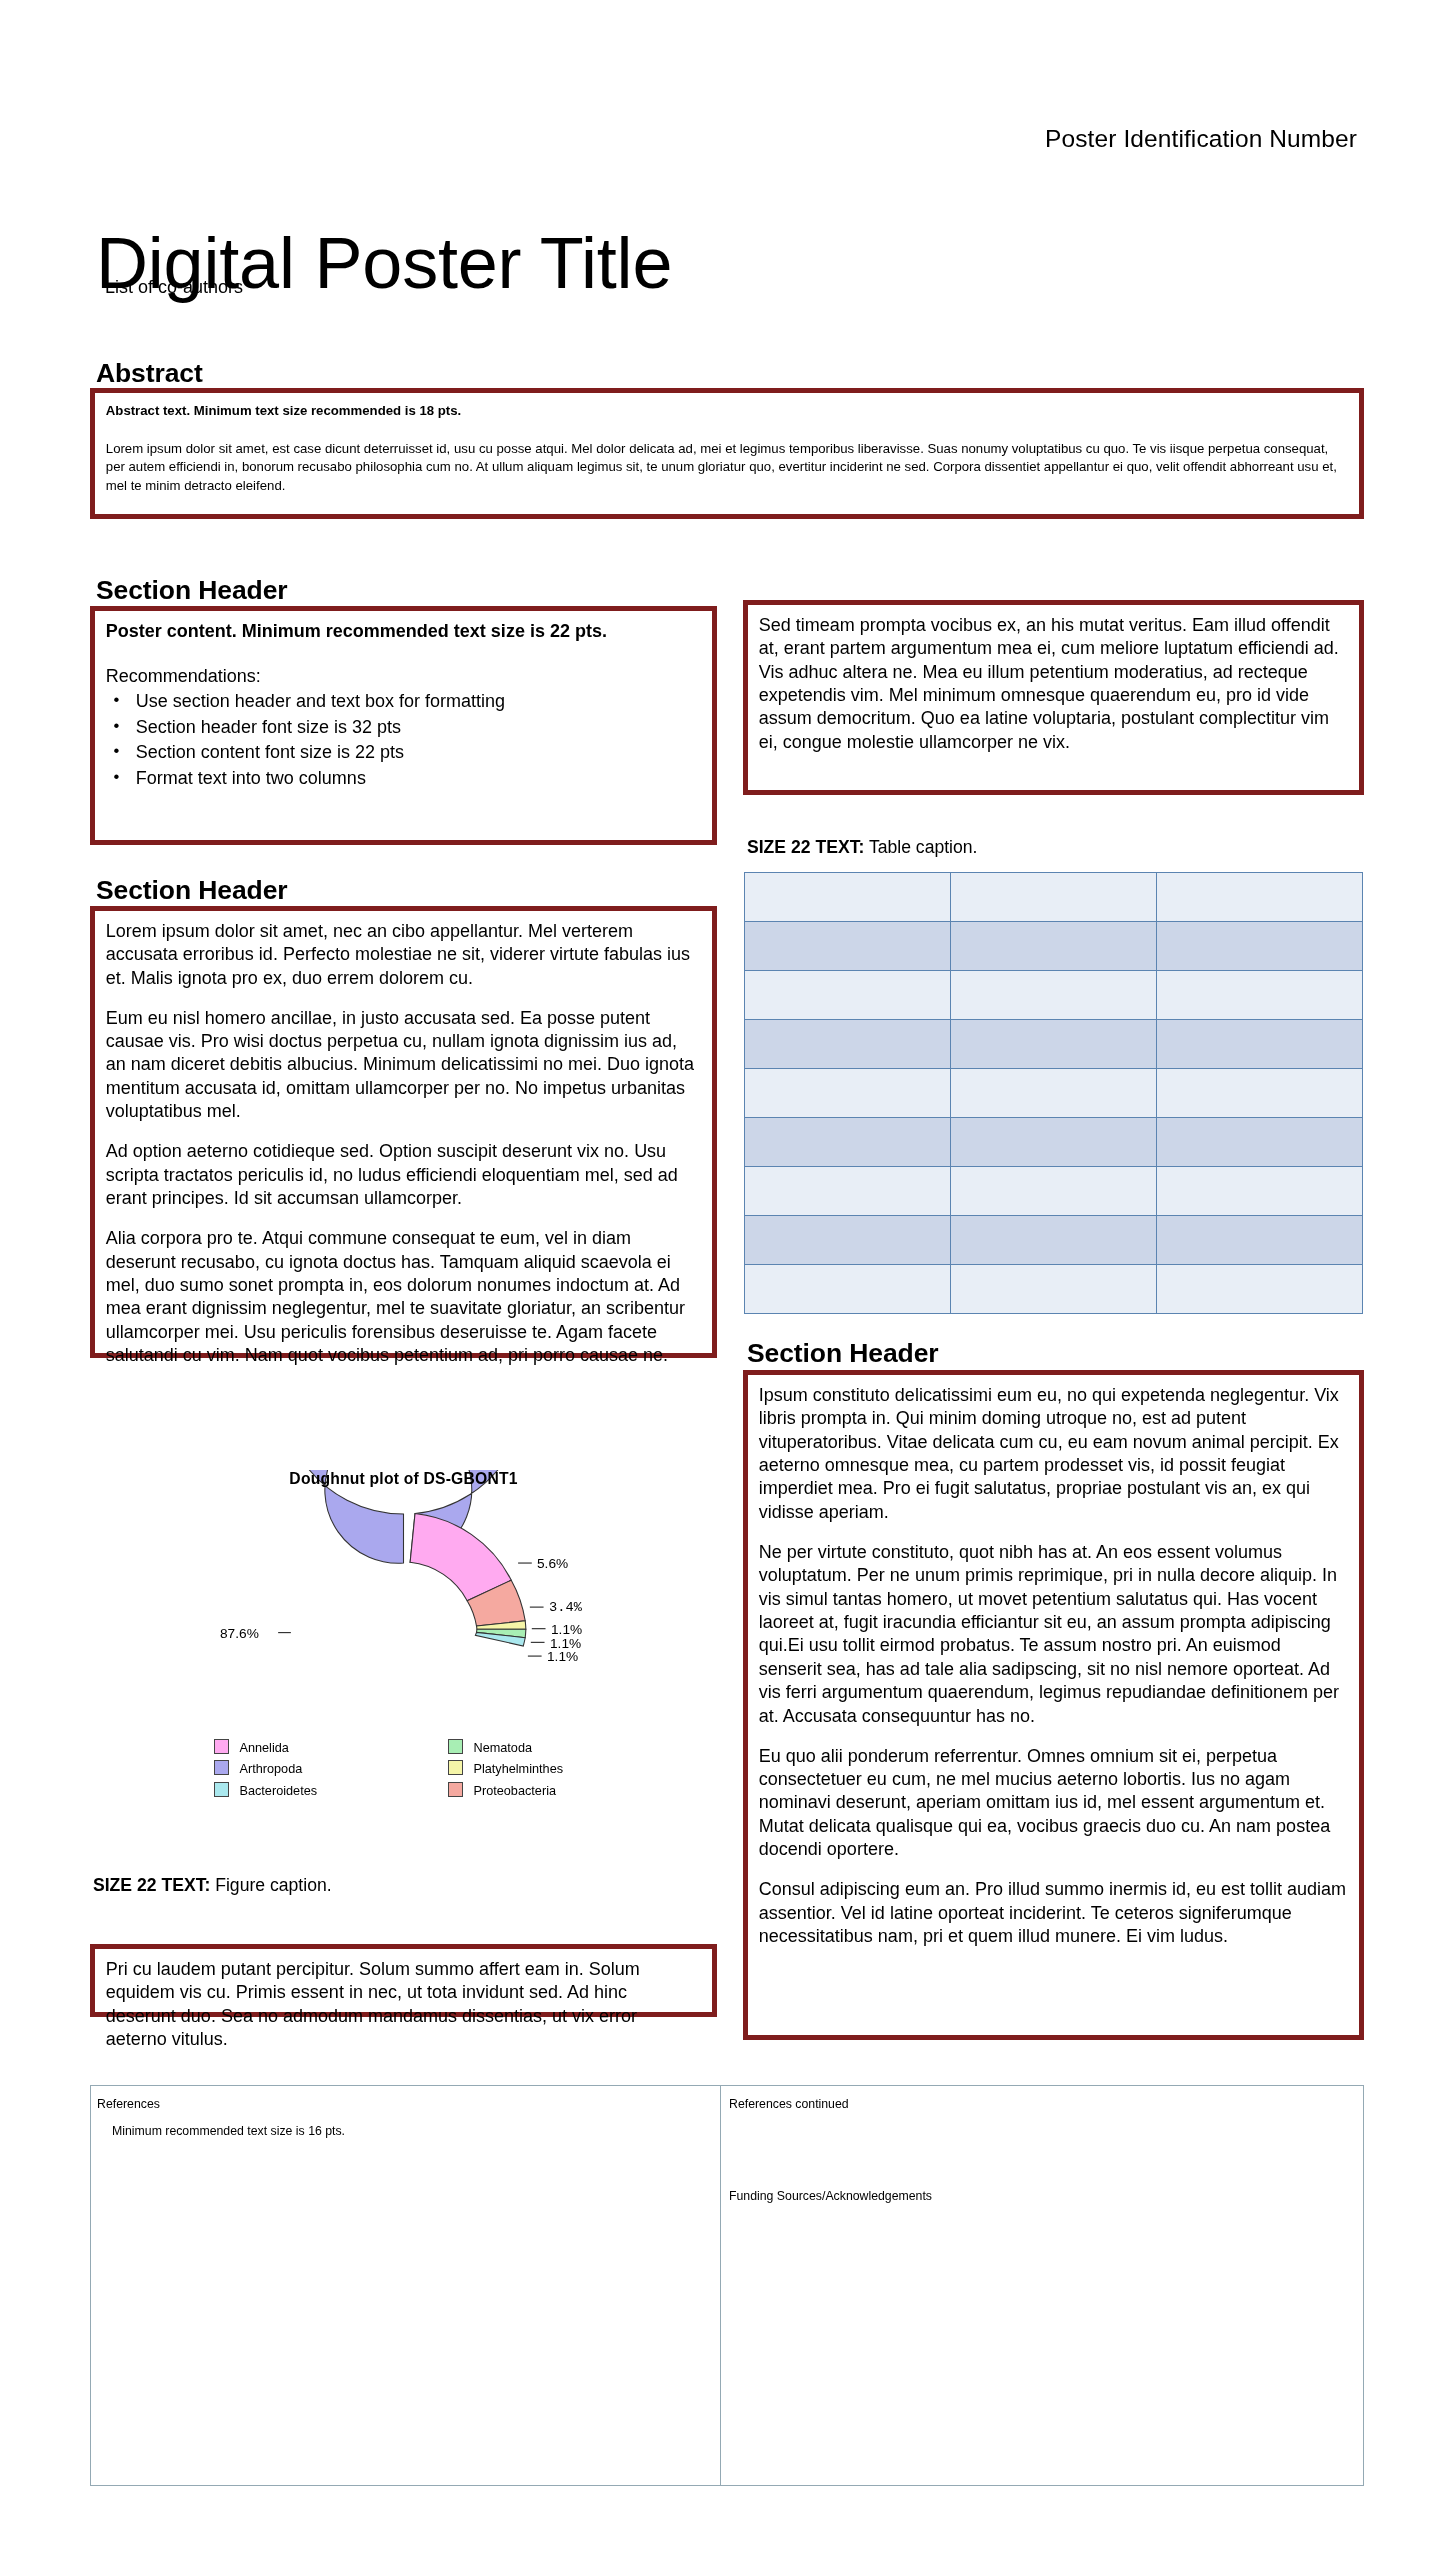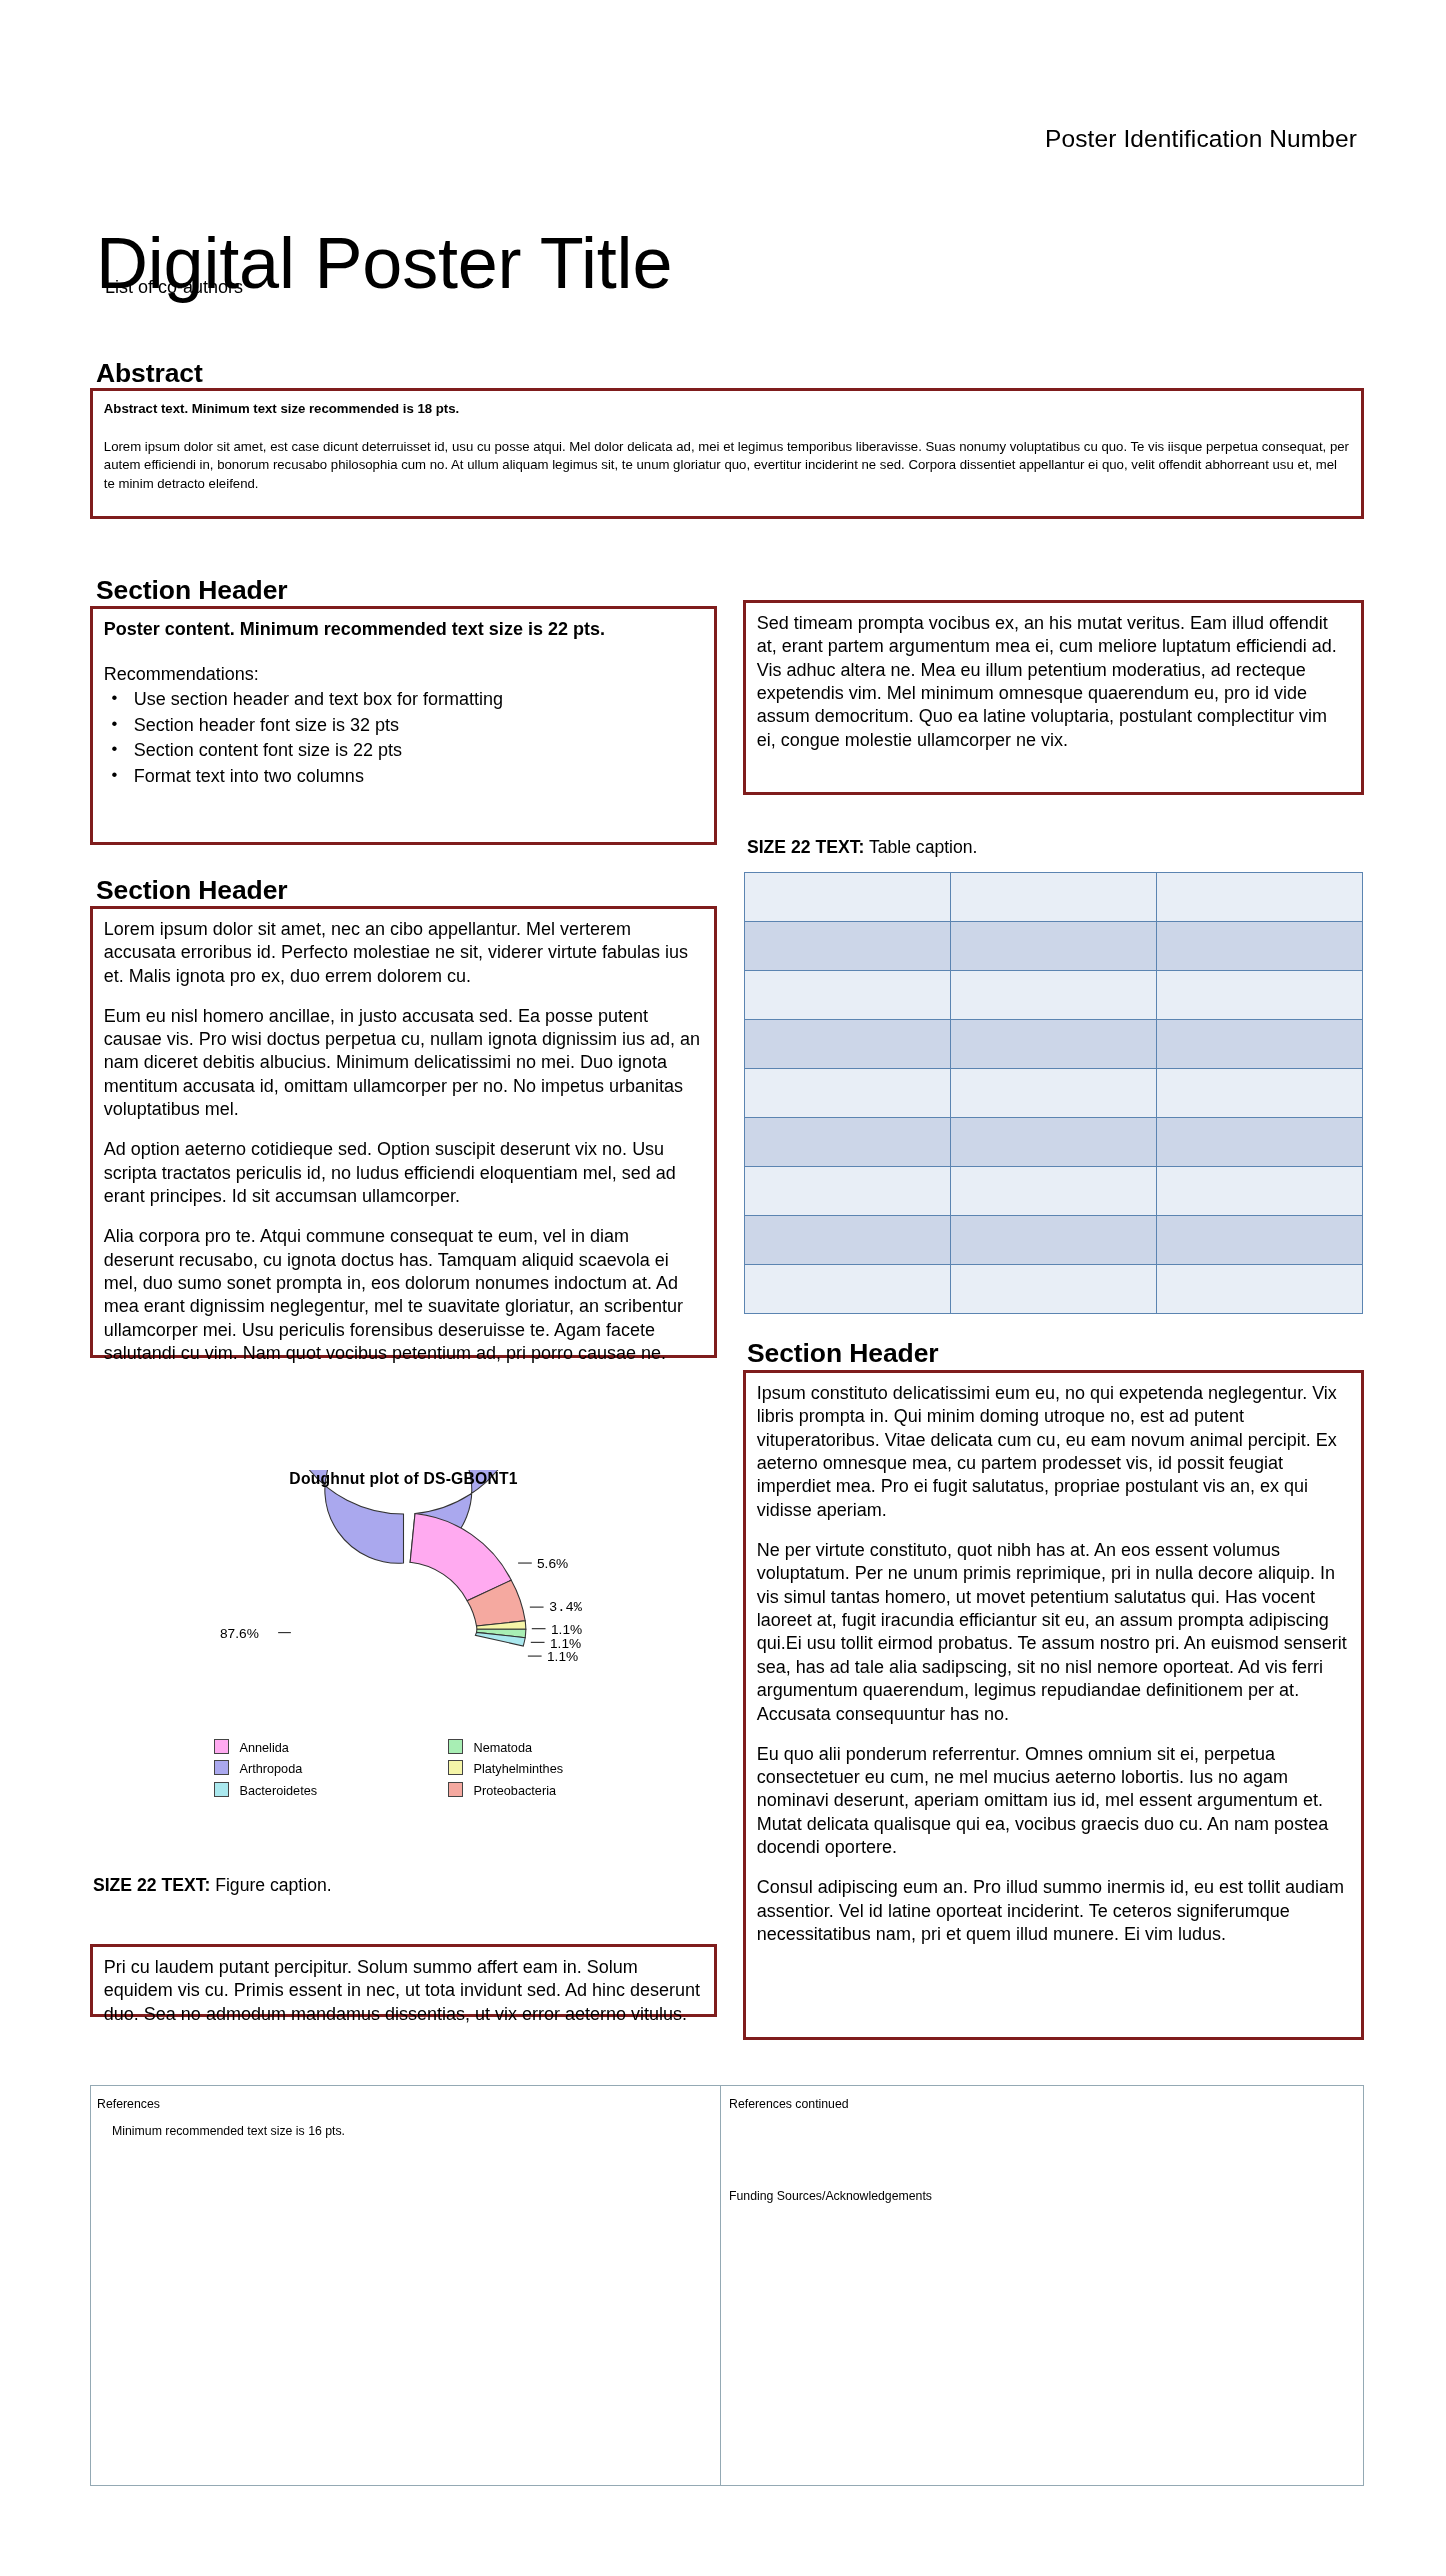--- a/index.html
+++ b/index.html
@@ -44,21 +44,21 @@
   
   .sec-head{
     position:absolute;
     font-size:26.5px;
     font-weight:700;
     letter-spacing:-0.1px;
   }
   .txtbox{
     position:absolute;
     box-sizing:border-box;
-    border:3px solid #7f1d1d;
+    border:5px solid #7f1d1d;
     background:#ffffff;
     padding:8.8px 10.8px 8.8px 10.8px;
   }
   .txtbox p{
     margin:0 0 16.7px 0;
     font-size:18px;
     line-height:1.30;
   }
   .txtbox p:last-child{margin-bottom:0;}
   .txtbox .lead{

